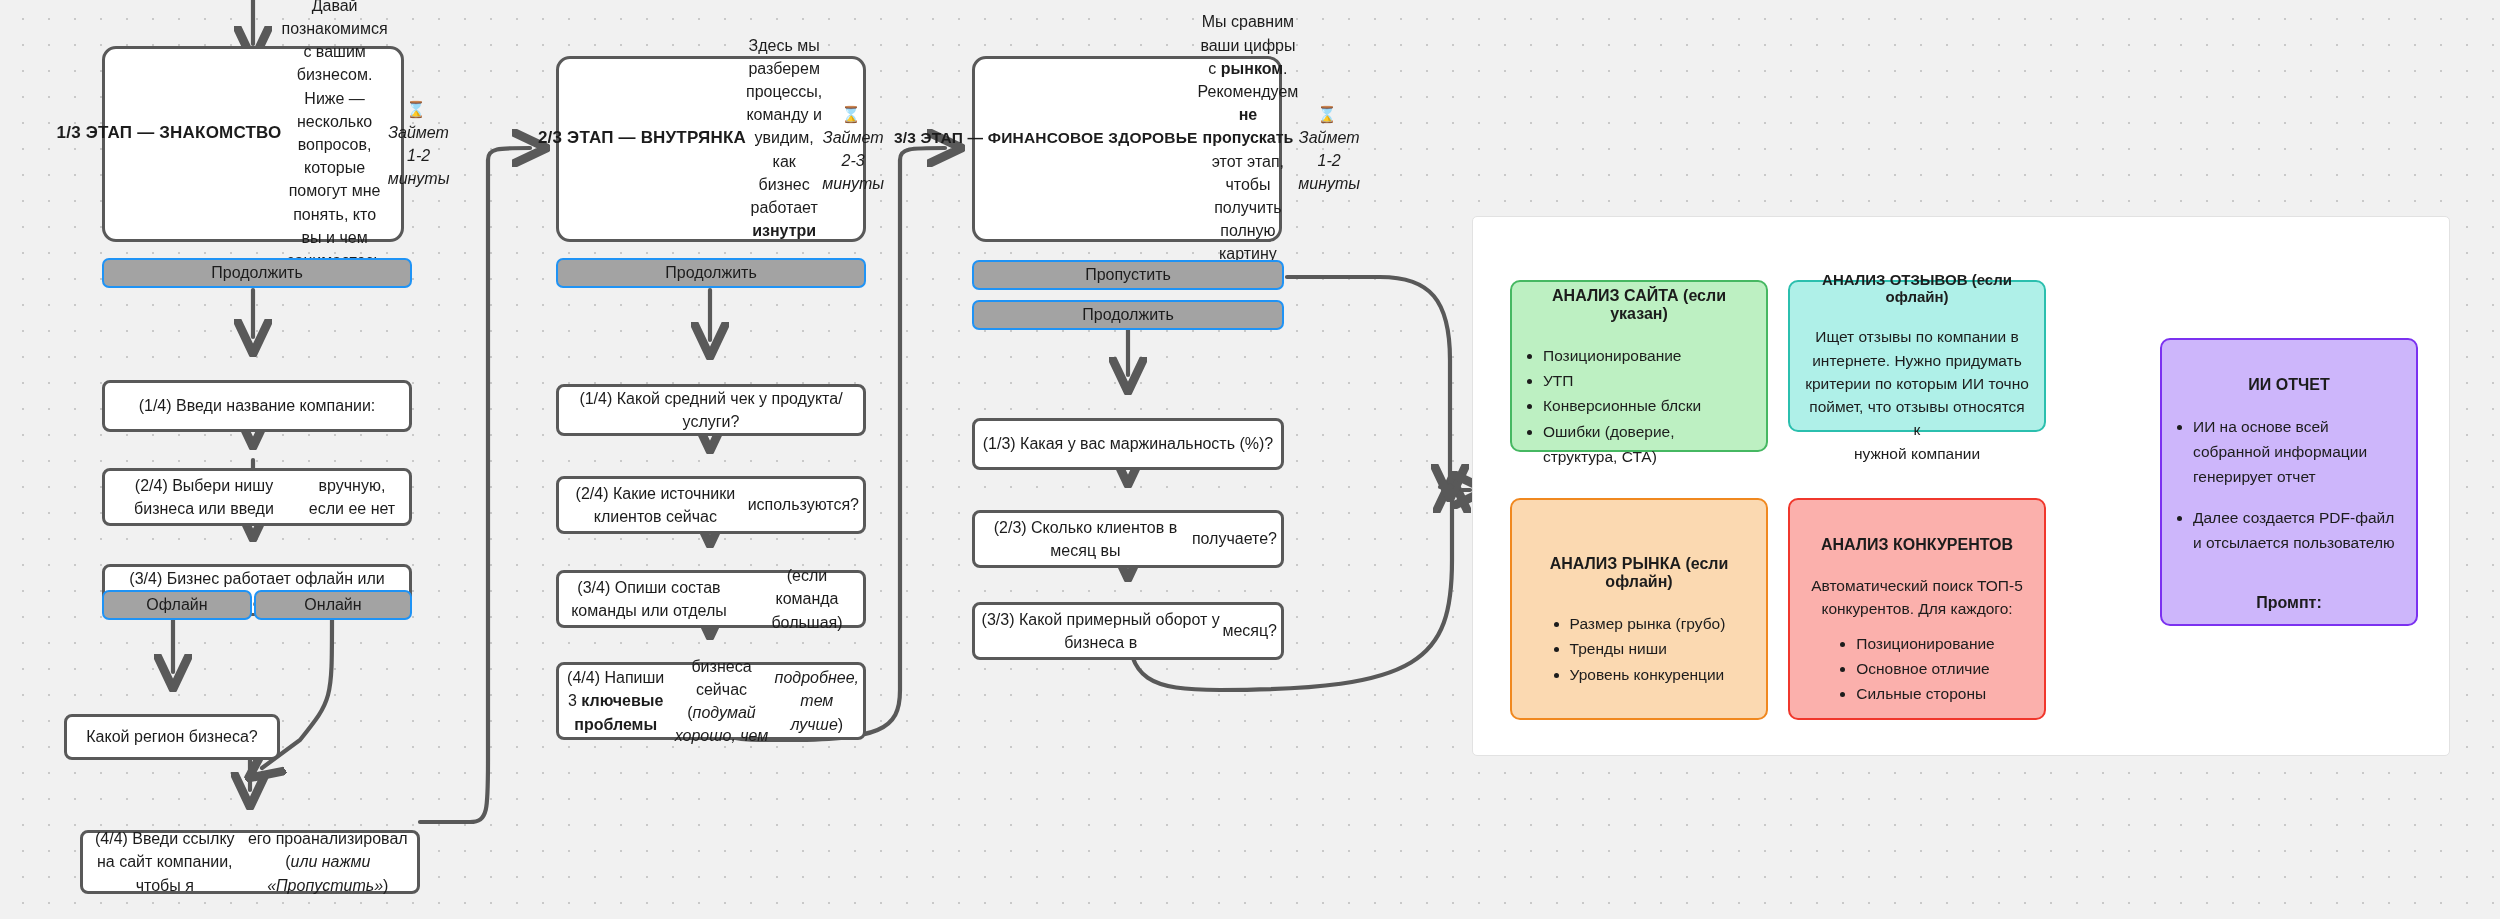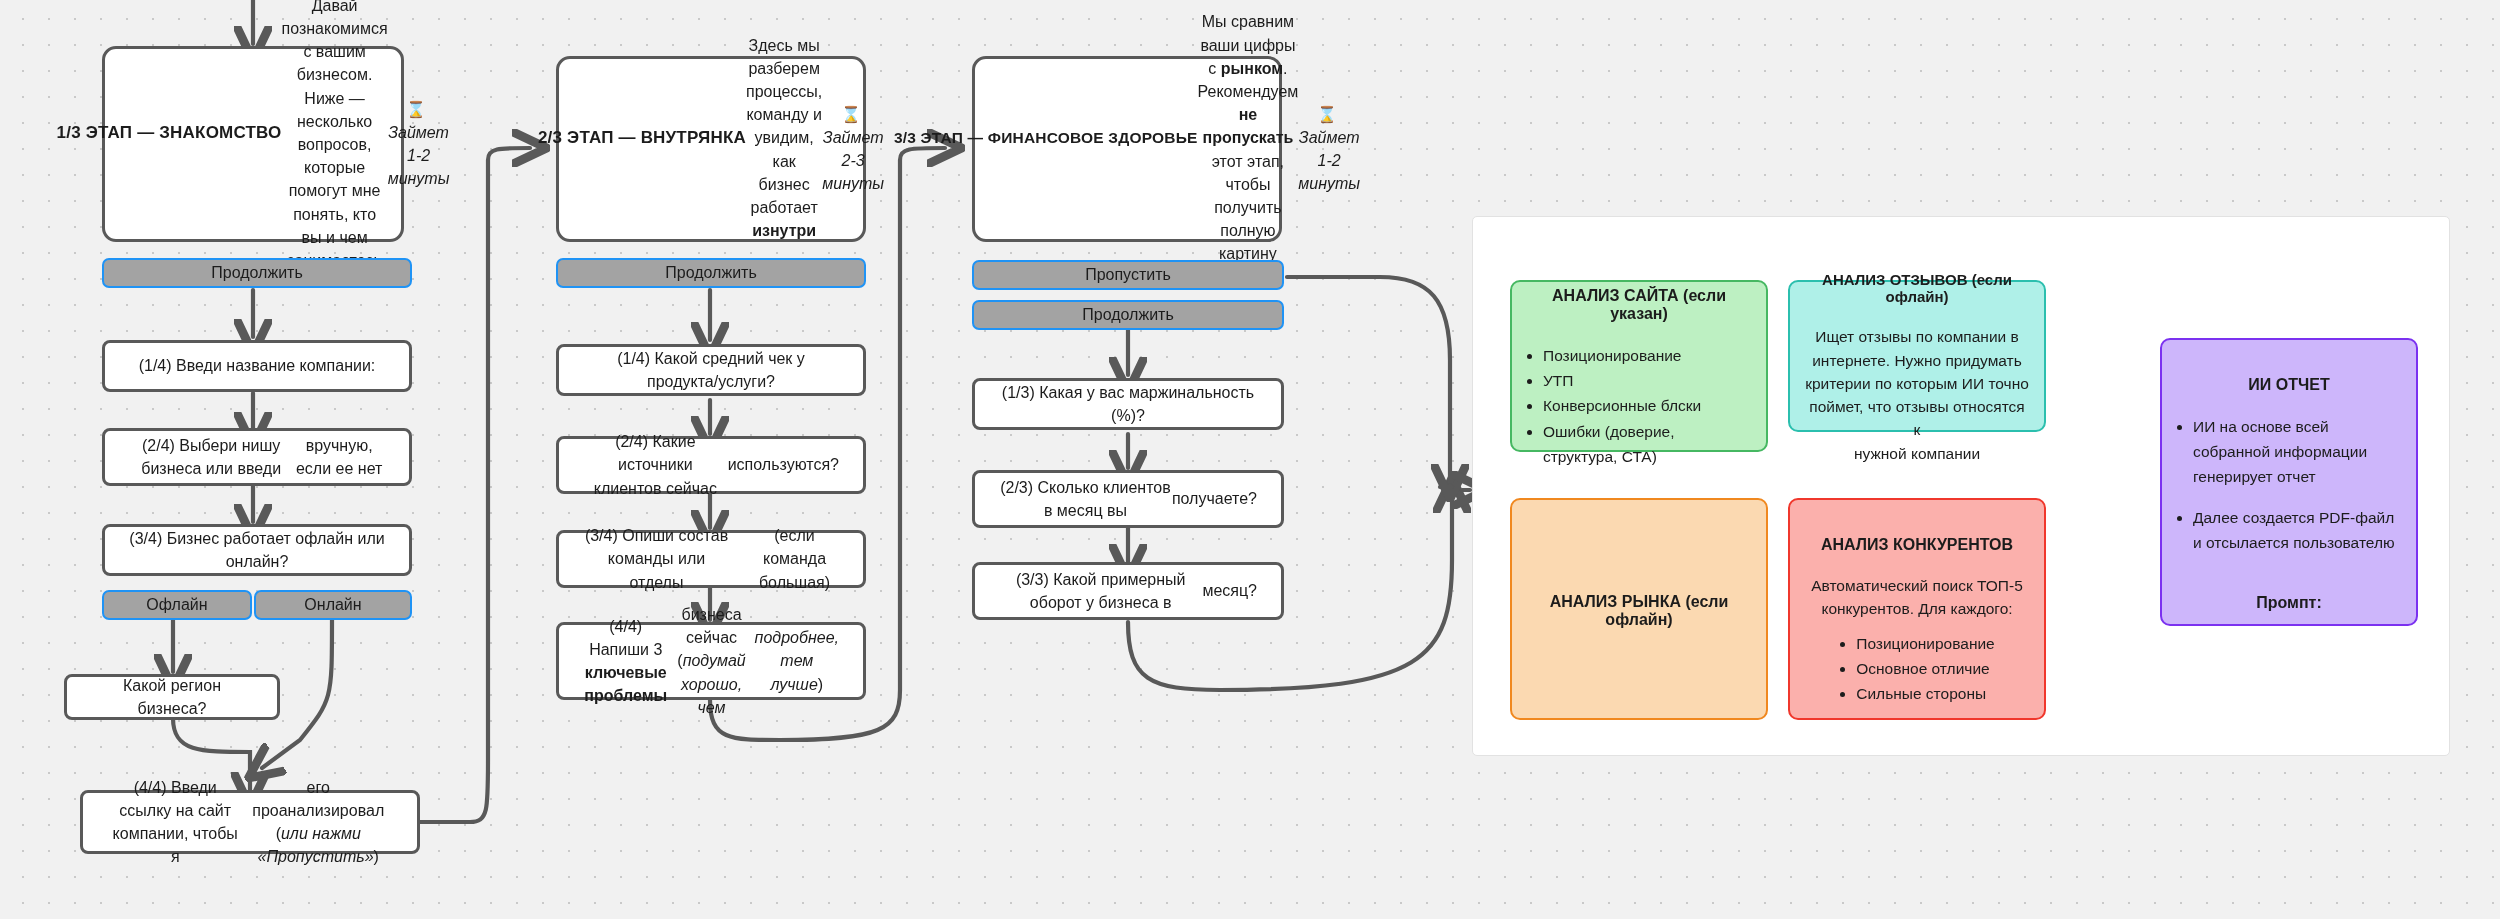--- a/index.html
+++ b/index.html
@@ -33,21 +33,21 @@
   }
   .stage { border-radius: 14px; padding: 14px 16px; }
   .stage .title {
     font-weight: bold; font-size: 17px; letter-spacing: .2px;
     margin-bottom: 22px; white-space: nowrap;
   }
   .stage .body { font-size: 16px; margin-bottom: 22px; }
   .stage .time { font-size: 16px; font-style: italic; font-weight: 500; }
   .stage .time .hourglass { font-style: normal; margin-right: 4px; }
 
-  .q { font-size: 16px; padding: 8px 24px; border-radius: 8px; }
+  .q { font-size: 16px; padding: 8px 4px; border-radius: 8px; margin-top: 40px; }
 
   .btn {
     position: absolute;
     background: #a3a3a3;
     border: 2.5px solid #1f93f5;
     border-radius: 7px;
     display: flex; align-items: center; justify-content: center;
     font-size: 16px; color: #1c1c1c;
     cursor: pointer;
   }
@@ -243,20 +243,25 @@
       <span>Ищет отзывы по компании в</span><br>
       <span>интернете. Нужно придумать</span><br>
       <span>критерии по которым ИИ точно</span><br>
       <span>поймет, что отзывы относятся к</span><br>
       <span>нужной компании</span>
     </div>
   </div>
 
   <div class="card c-orange" style="left:1510px; top:498px; width:258px; height:222px;">
     <div class="c-title">АНАЛИЗ РЫНКА (если офлайн)</div>
+    <ul>
+      <li>Размер рынка (грубо)</li>
+      <li>Тренды ниши</li>
+      <li>Уровень конкуренции</li>
+    </ul>
   </div>
 
   <div class="card c-red" style="left:1788px; top:498px; width:258px; height:222px;">
     <div class="c-title">АНАЛИЗ КОНКУРЕНТОВ</div>
     <div class="c-text">
       <span>Автоматический поиск ТОП-5</span><br>
       <span>конкурентов. Для каждого:</span>
     </div>
     <div class="spacer"></div>
     <ul>

